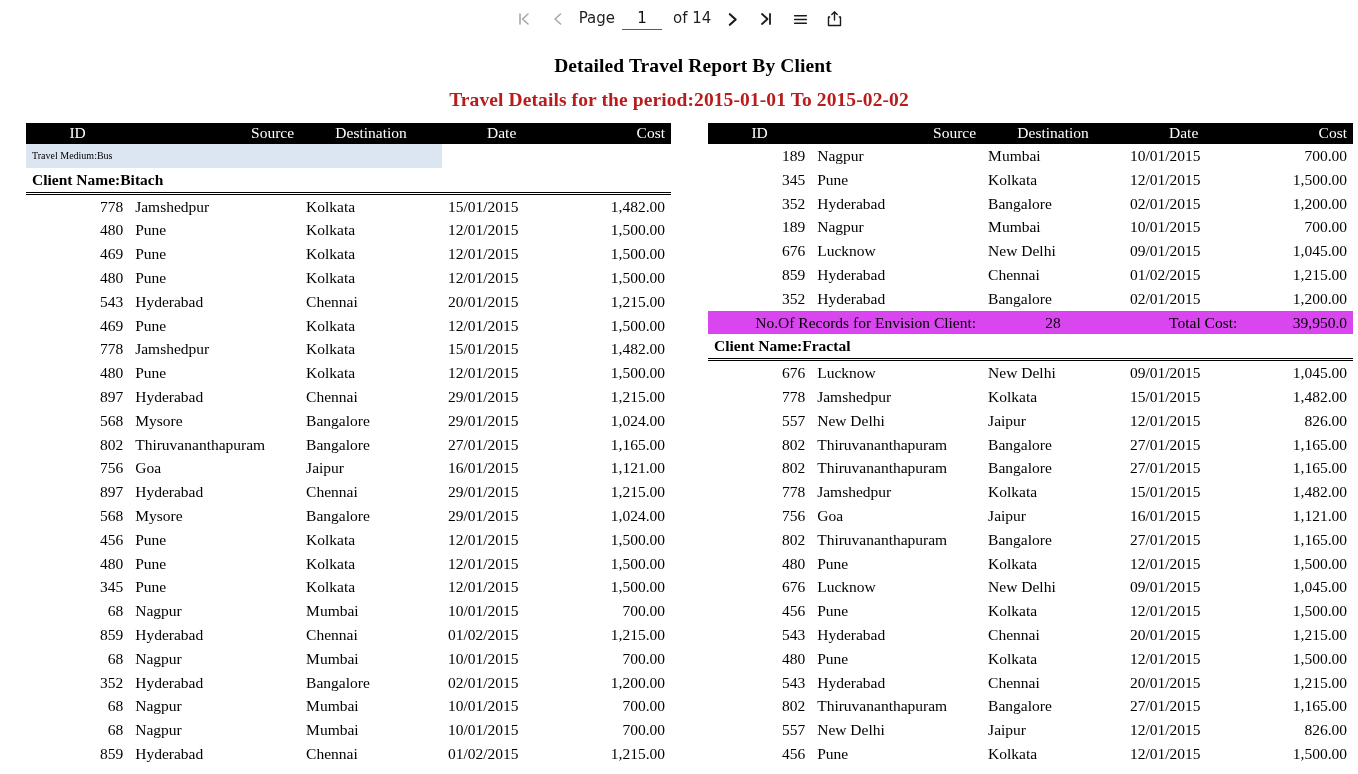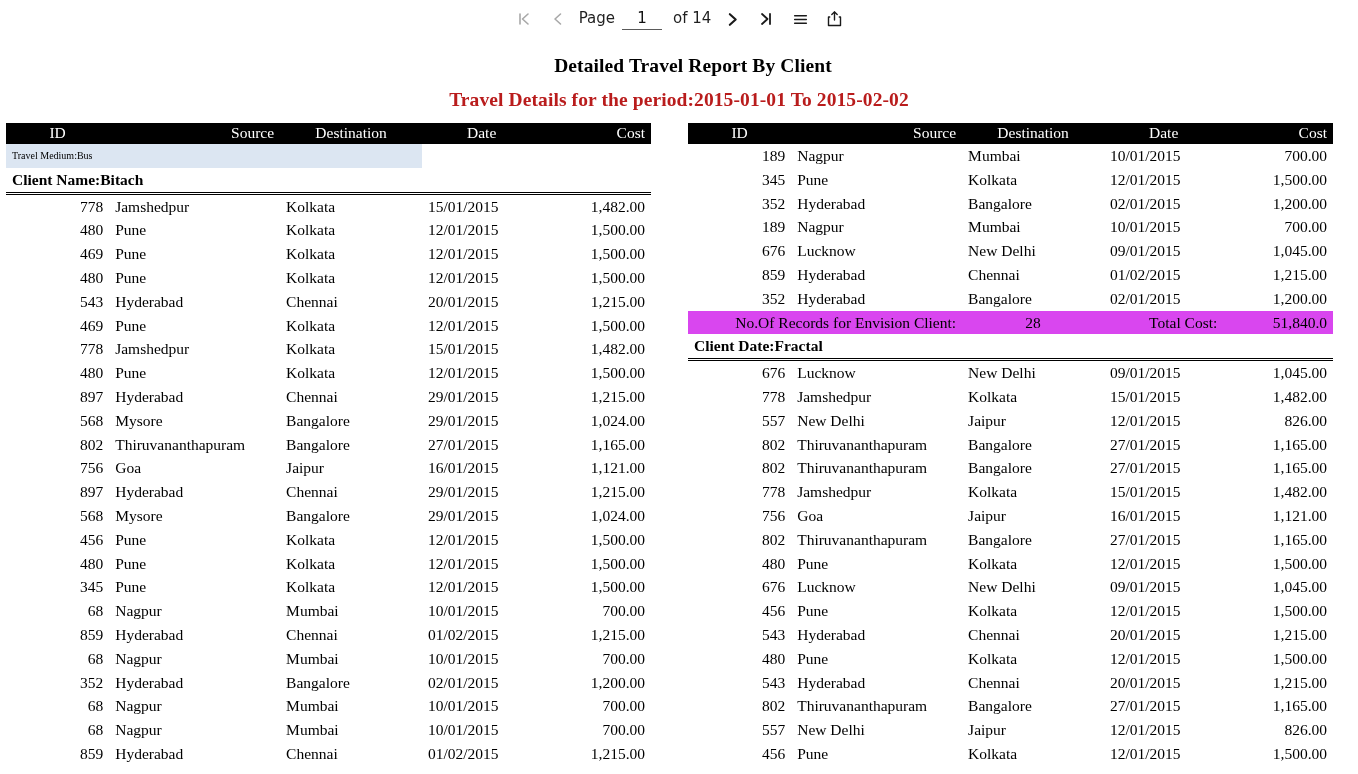--- a/index.html
+++ b/index.html
@@ -60,21 +60,21 @@
     font-size: 19.5px;
     color: #b91c1c;
     margin-top: 12px;
     letter-spacing: .1px;
   }
 
   
   .report-body {
     position: relative;
     margin-top: 12px;
-    padding: 0 6px;
+    padding: 0 26px;
     display: flex;
     gap: 37px;
     align-items: flex-end;
   }
   .report-col { width: 645px; flex: 0 0 645px; }
 
   table.rep {
     width: 100%;
     border-collapse: collapse;
     font-size: 15.5px;
@@ -484,24 +484,24 @@
             <td class="d-dst">Bangalore</td>
             <td class="d-date">02/01/2015</td>
             <td class="d-cost">1,200.00</td>
           </tr>
         </tbody>
       <tbody>
         <tr class="summary-row">
           <td class="s-label" colspan="2">No.Of Records for Envision Client:</td>
           <td class="s-count">28</td>
           <td class="s-tclabel">Total Cost:</td>
-          <td class="s-total">51,840.0</td>
+          <td class="s-total">39,950.0</td>
         </tr>
         <tr class="client-row">
-          <td colspan="5">Client Date:Fractal</td>
+          <td colspan="5">Client Name:Fractal</td>
         </tr>
       </tbody>
       <tbody id="right-rows-bottom">
           <tr>
             <td class="d-id">676</td>
             <td class="d-src">Lucknow</td>
             <td class="d-dst">New Delhi</td>
             <td class="d-date">09/01/2015</td>
             <td class="d-cost">1,045.00</td>
           </tr>

